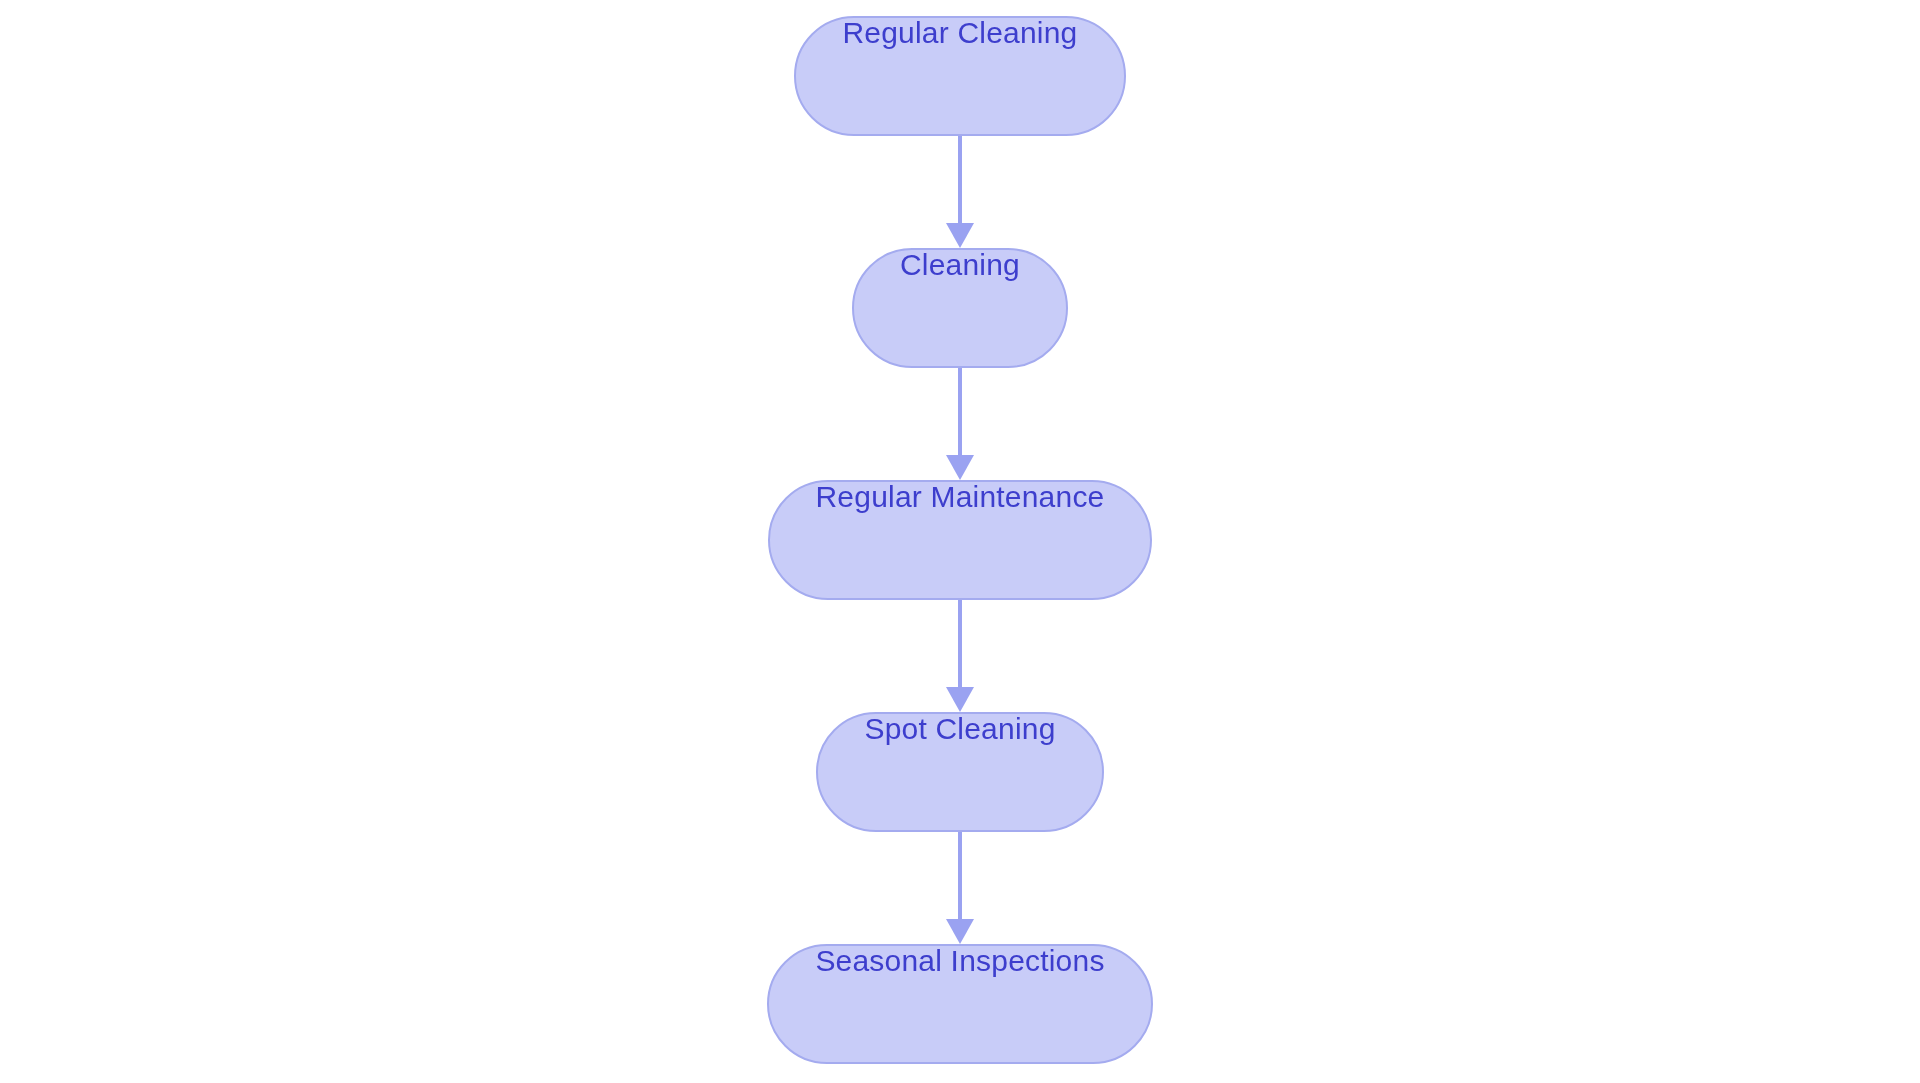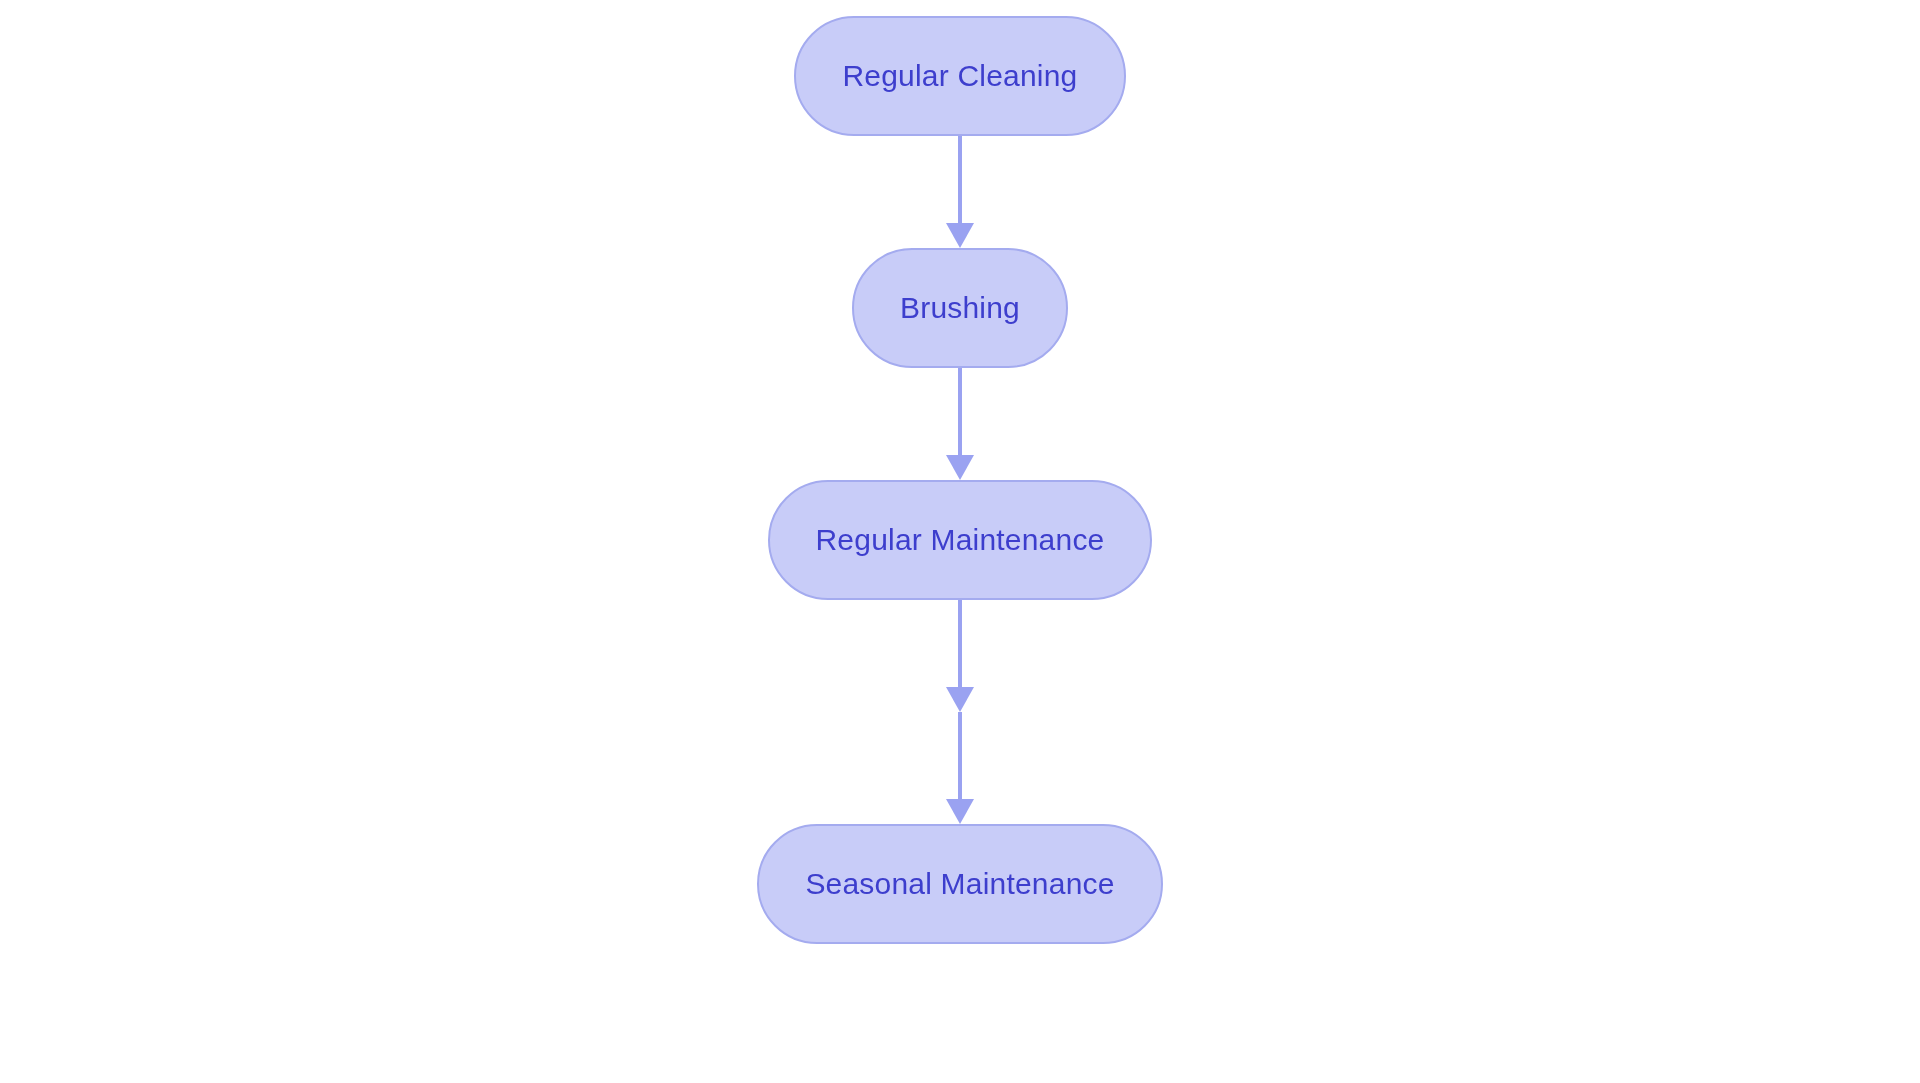--- a/index.html
+++ b/index.html
@@ -23,21 +23,20 @@
     box-sizing: border-box;
   }
 
   .node {
     height: 120px;
     box-sizing: border-box;
     background: #c8ccf8;
     border: 2px solid #a4abef;
     border-radius: 60px;
     display: flex;
-    align-items: center;
     justify-content: center;
     padding: 0 46px;
     flex: 0 0 auto;
   }
 
   .node-label {
     font-size: 30px;
     line-height: 1;
     color: #3d3ecd;
     white-space: nowrap;
@@ -75,40 +74,43 @@
   <div class="node">
     <span class="node-label">Regular Cleaning</span>
   </div>
 
   <div class="connector">
     <div class="arrow-line"></div>
     <div class="arrow-head"></div>
   </div>
 
   <div class="node">
-    <span class="node-label">Brushing</span>
+    <span class="node-label">Cleaning</span>
   </div>
 
   <div class="connector">
     <div class="arrow-line"></div>
     <div class="arrow-head"></div>
   </div>
 
   <div class="node">
     <span class="node-label">Regular Maintenance</span>
   </div>
 
   <div class="connector">
     <div class="arrow-line"></div>
     <div class="arrow-head"></div>
   </div>
 
+  <div class="node">
+    <span class="node-label">Spot Cleaning</span>
+  </div>
 
   <div class="connector">
     <div class="arrow-line"></div>
     <div class="arrow-head"></div>
   </div>
 
   <div class="node">
-    <span class="node-label">Seasonal Maintenance</span>
+    <span class="node-label">Seasonal Inspections</span>
   </div>
 
 </div>
 
 </body></html>

